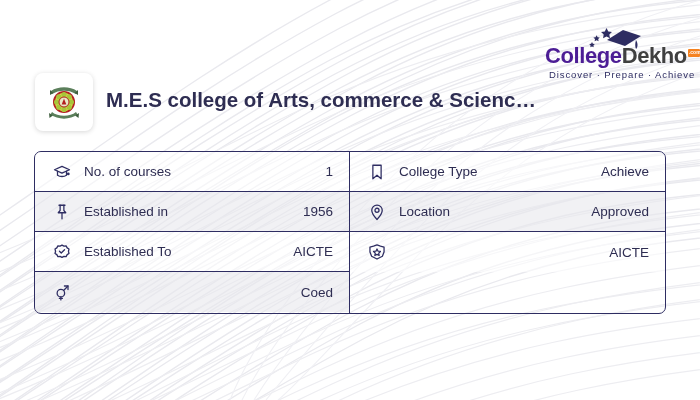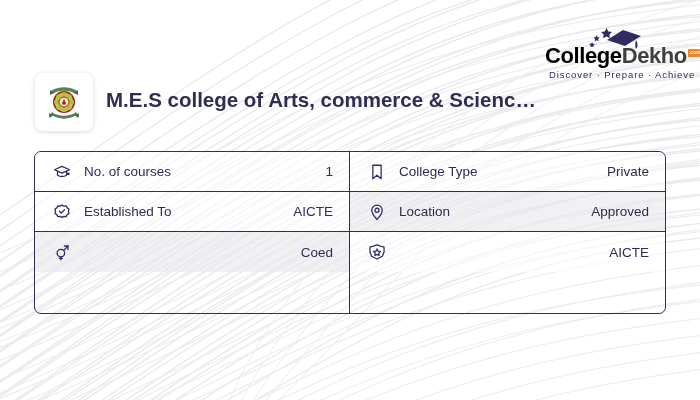--- a/index.html
+++ b/index.html
@@ -27,21 +27,21 @@
     position: absolute;
     left: 545px; top: 28px;
     width: 140px; height: 50px;
   }
   #brand-cap { position: absolute; left: 42px; top: 0px; width: 60px; height: 22px; }
   #brand-wordmark {
     position: absolute; left: 0px; top: 17px;
     font-size: 22px; font-weight: bold; letter-spacing: -0.4px;
     line-height: 22px; white-space: nowrap;
   }
-  .bw-college { color: #000000; }
+  .bw-college { color: #4c1d95; }
   .bw-dekho   { color: #404040; }
   #brand-dotcom {
     display: inline-block;
     background: #f58220;
     color: #ffffff;
     font-size: 5px;
     font-weight: bold;
     line-height: 5.5px;
     letter-spacing: 0px;
     padding: 1px 1px;
@@ -233,20 +233,31 @@
           <svg width="18" height="18" viewBox="0 0 24 24" fill="none" stroke="#2e2d62" stroke-width="1.7" stroke-linecap="round" stroke-linejoin="round" aria-hidden="true">
             <path d="M2 9 L12 4.5 L22 9 L12 13.5 Z"></path>
             <path d="M6 11 L6 16.2 C 6 16.2 8.5 18 12 18 C 15.5 18 18 16.2 18 16.2 L18 11"></path>
             <circle cx="20.4" cy="14.6" r="1"></circle>
           </svg>
         </span>
         <span class="fact-label">No. of courses</span>
         <span class="fact-value">1</span>
       </div>
 
+      <div class="fact-row shaded">
+        <span class="fact-icon">
+          <svg width="18" height="18" viewBox="0 0 24 24" fill="none" stroke="#2e2d62" stroke-width="1.7" stroke-linecap="round" stroke-linejoin="round" aria-hidden="true">
+            <path d="M8 3 L16 3"></path>
+            <path d="M9.5 3 L9.5 10 L7 13 L17 13 L14.5 10 L14.5 3"></path>
+            <path d="M12 13 L12 21"></path>
+          </svg>
+        </span>
+        <span class="fact-label">Established in</span>
+        <span class="fact-value">1956</span>
+      </div>
 
       <div class="fact-row">
         <span class="fact-icon">
           <svg width="18" height="18" viewBox="0 0 24 24" fill="none" stroke="#2e2d62" stroke-width="1.7" stroke-linecap="round" stroke-linejoin="round" aria-hidden="true">
             <path d="M12 2.8 L14.6 4.2 L17.5 3.9 L18.9 6.5 L21.3 8.1 L20.6 11 L21.3 13.9 L18.9 15.5
                      L17.5 18.1 L14.6 17.8 L12 19.2 L9.4 17.8 L6.5 18.1 L5.1 15.5 L2.7 13.9
                      L3.4 11 L2.7 8.1 L5.1 6.5 L6.5 3.9 L9.4 4.2 Z"></path>
             <path d="M8.6 11 L11 13.3 L15.4 8.9"></path>
           </svg>
         </span>
@@ -270,21 +281,21 @@
 
     <div class="facts-col right">
 
       <div class="fact-row">
         <span class="fact-icon">
           <svg width="18" height="18" viewBox="0 0 24 24" fill="none" stroke="#2e2d62" stroke-width="1.7" stroke-linecap="round" stroke-linejoin="round" aria-hidden="true">
             <path d="M6.5 3 L17.5 3 L17.5 21 L12 16.2 L6.5 21 Z"></path>
           </svg>
         </span>
         <span class="fact-label">College Type</span>
-        <span class="fact-value">Private</span>
+        <span class="fact-value">Achieve</span>
       </div>
 
       <div class="fact-row shaded">
         <span class="fact-icon">
           <svg width="18" height="18" viewBox="0 0 24 24" fill="none" stroke="#2e2d62" stroke-width="1.7" stroke-linecap="round" stroke-linejoin="round" aria-hidden="true">
             <path d="M12 22 C 12 22 19 14.8 19 9.8 C 19 5.9 15.9 2.8 12 2.8 C 8.1 2.8 5 5.9 5 9.8
                      C 5 14.8 12 22 12 22 Z"></path>
             <circle cx="12" cy="9.7" r="2.7"></circle>
           </svg>
         </span>

